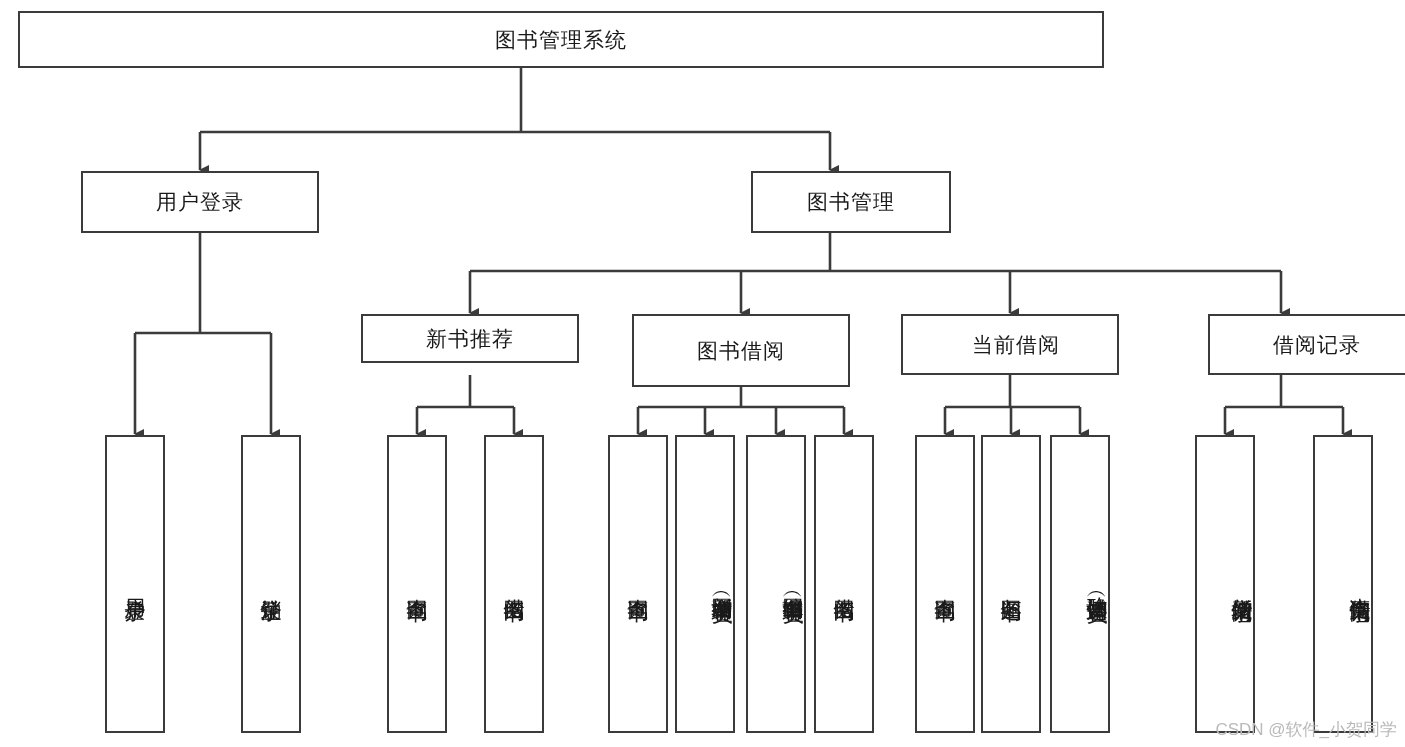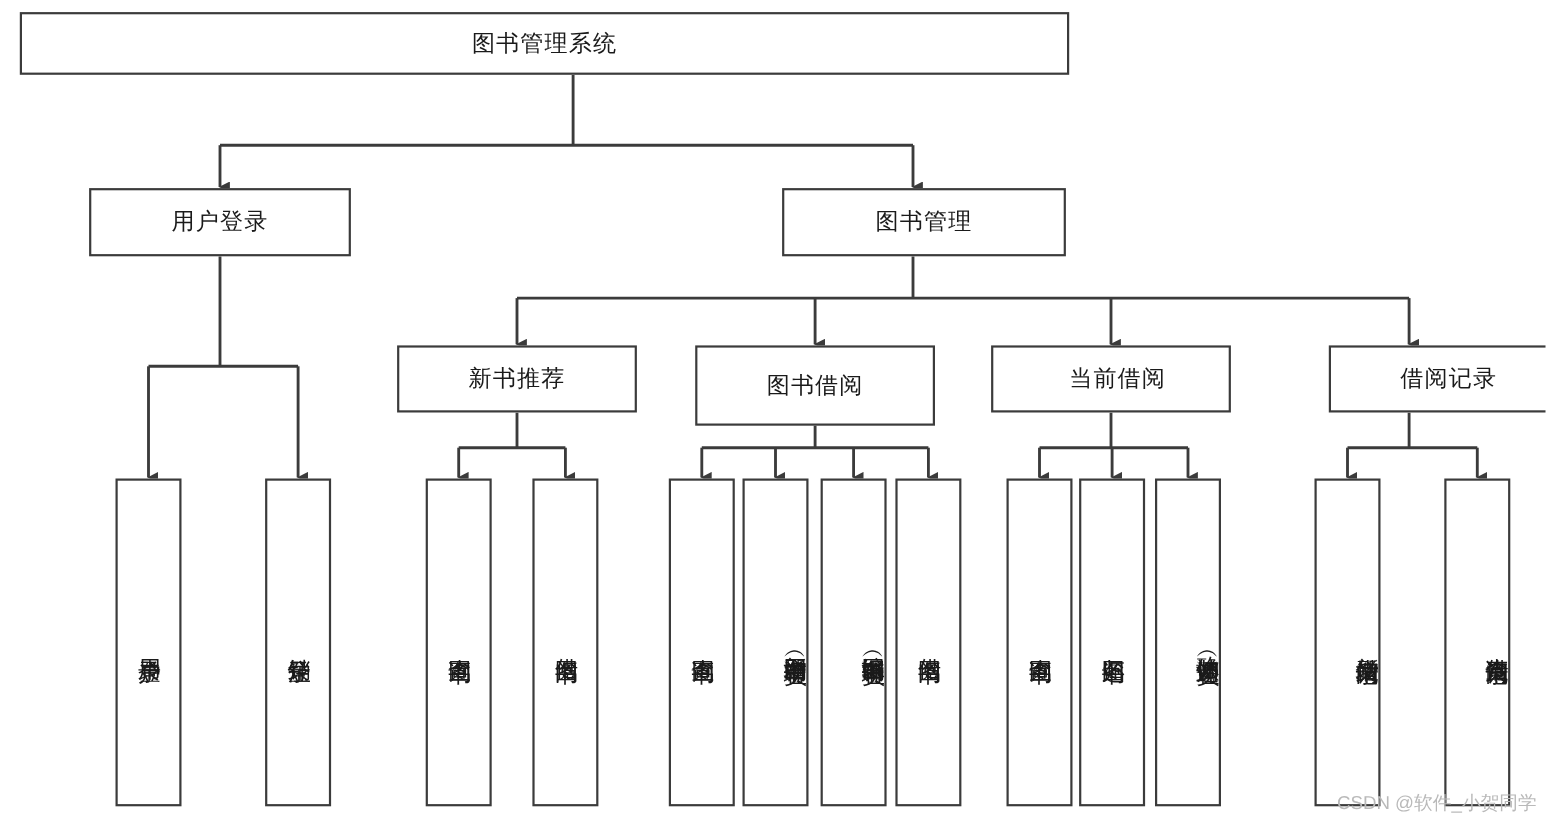--- a/index.html
+++ b/index.html
@@ -92,24 +92,24 @@
         <path d="M1011,407 L1011,434" marker-end="url(#arrow)"></path>
         <path d="M1080,407 L1080,434" marker-end="url(#arrow)"></path>
         <path d="M1281,375 L1281,407"></path>
         <path d="M1225,407 L1343,407"></path>
         <path d="M1225,407 L1225,434" marker-end="url(#arrow)"></path>
         <path d="M1343,407 L1343,434" marker-end="url(#arrow)"></path>
       </g>
   </svg>
 
   <div id="nodes-layer">
-      <div class="node horiz node-title" style="left: 18px; top: 11px; width: 954px; height: 57px;">图书管理系统</div>
+      <div class="node horiz node-title" style="left: 18px; top: 11px; width: 1086px; height: 57px;">图书管理系统</div>
       <div class="node horiz" style="left: 81px; top: 171px; width: 238px; height: 62px;">用户登录</div>
-      <div class="node horiz" style="left: 711px; top: 171px; width: 258px; height: 62px;">图书管理</div>
-      <div class="node horiz" style="left: 361px; top: 314px; width: 218px; height: 61px;">新书推荐</div>
+      <div class="node horiz" style="left: 751px; top: 171px; width: 200px; height: 62px;">图书管理</div>
+      <div class="node horiz" style="left: 361px; top: 314px; width: 218px; height: 49px;">新书推荐</div>
       <div class="node horiz" style="left: 632px; top: 314px; width: 218px; height: 73px;">图书借阅</div>
       <div class="node horiz" style="left: 901px; top: 314px; width: 218px; height: 61px; padding-left: 12px;">当前借阅</div>
       <div class="node horiz" style="left: 1172px; top: 314px; width: 218px; height: 61px; margin-left: 36px;">借阅记录</div>
       <div class="node vert" style="left: 105px; top: 435px; width: 60px; height: 298px;">用户登录</div>
       <div class="node vert" style="left: 241px; top: 435px; width: 60px; height: 298px;">注销登录</div>
       <div class="node vert" style="left: 387px; top: 435px; width: 60px; height: 298px;">查询图书</div>
       <div class="node vert" style="left: 484px; top: 435px; width: 60px; height: 298px;">借阅图书</div>
       <div class="node vert" style="left: 608px; top: 435px; width: 60px; height: 298px;">查询图书</div>
       <div class="node vert topalign" style="left: 675px; top: 435px; width: 60px; height: 298px;">新增图书（管理员）</div>
       <div class="node vert topalign" style="left: 746px; top: 435px; width: 60px; height: 298px;">编辑图书（管理员）</div>

